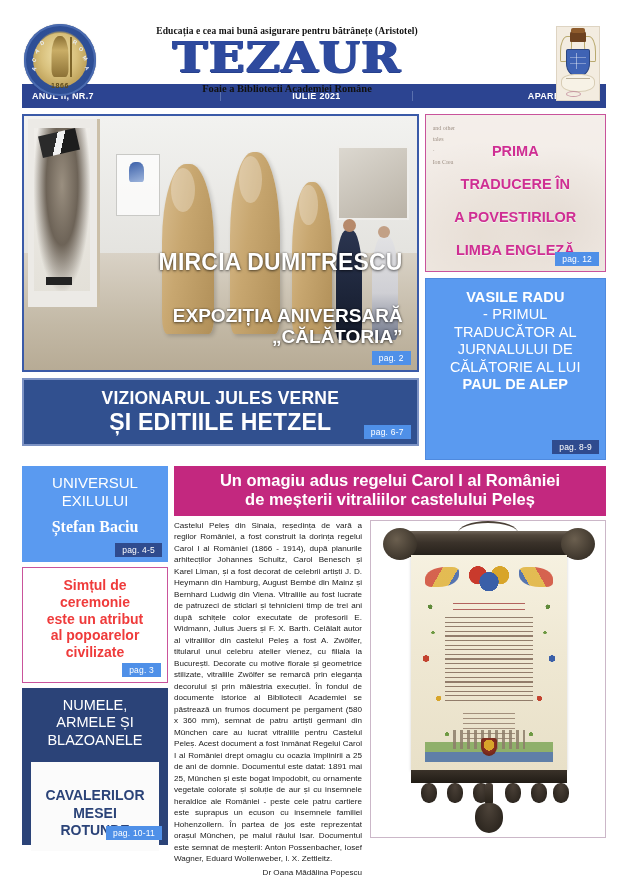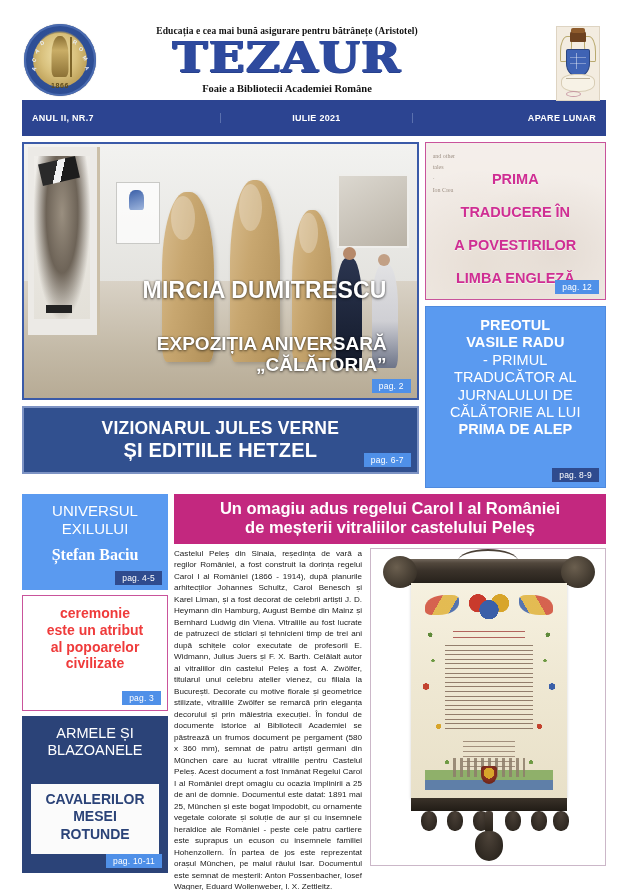--- a/index.html
+++ b/index.html
@@ -16,21 +16,21 @@
     position: relative;
     width: 628px;
     height: 890px;
     background: #ffffff;
     padding: 0;
   }
 
   
   .masthead {
     position: relative;
-    height: 100px;
+    height: 84px;
     padding: 4px 0 0 0;
   }
 
   .seal {
     position: absolute;
     left: 24px;
     top: 24px;
     width: 72px;
     height: 72px;
     border-radius: 50%;
@@ -189,21 +189,21 @@
     left: 9px; bottom: 3px;
     width: 15px; height: 6px;
     border: 1px solid #c08898;
     border-radius: 50%;
     opacity: .8;
   }
 
   
   .infobar {
     display: flex;
-    height: 36px;
+    height: 24px;
     margin: 0 22px;
     background: #2c4491;
     color: #ffffff;
     font-size: 9px;
     font-weight: bold;
     letter-spacing: .3px;
     align-items: center;
   }
   .infobar-left   { flex: 0 0 34%; padding-left: 10px; text-align: left; border-right: 1px solid #5a70ae; }
   .infobar-center { flex: 0 0 33%; text-align: center; border-right: 1px solid #5a70ae; }
@@ -293,21 +293,21 @@
   .v2 { left: 348px; width: 26px; height: 104px; background: linear-gradient(180deg,#e2e2e4 0%, #cfcfd4 55%, #6d7488 100%); }
   .v2::before { content:""; position:absolute; left:6px; top:-10px; width:12px; height:12px; background:#c2a086; border-radius:50%; }
   .gal-frameR {
     position: absolute; right: 8px; top: 30px; width: 72px; height: 74px;
     background: linear-gradient(150deg,#dcd8d0,#b9b2a6);
     border: 2px solid #efeeeb;
   }
 
   .hero-titles {
     position: absolute;
-    left: 0; right: 16px; bottom: 22px;
+    left: 0; right: 0; bottom: 22px;
     text-align: right;
     padding-right: 14px;
     color: #ffffff;
     text-shadow: 0 1px 3px rgba(0,0,0,.55), 0 0 2px rgba(0,0,0,.4);
   }
   .hero-t1 { font-size: 23px; font-weight: bold; letter-spacing: .2px; line-height: 1.05; }
   .hero-t2 { font-size: 19px; font-weight: bold; line-height: 1.1; margin-top: 32px; }
   .hero-t3 { font-size: 19px; font-weight: bold; line-height: 1.1; }
 
   .pagbadge {
@@ -329,21 +329,21 @@
     background: #31508f;
     border: 2px solid #7d93c4;
     color: #ffffff;
     display: flex;
     flex-direction: column;
     align-items: center;
     justify-content: center;
     text-align: center;
   }
   .verne-l1 { font-size: 17.5px; font-weight: bold; letter-spacing: .2px; }
-  .verne-l2 { font-size: 20px; font-weight: bold; letter-spacing: .2px; }
+  .verne-l2 { font-size: 23px; font-weight: bold; letter-spacing: .2px; }
 
   
   .creanga {
     position: relative;
     height: 158px;
     border: 1.5px solid #c9539b;
     background: #f7f2ef;
     overflow: hidden;
   }
   .creanga-bg {
@@ -440,24 +440,24 @@
     position: relative;
     margin-top: 5px;
     height: 157px;
     background: #2b4378;
     color: #ffffff;
     text-align: center;
     padding: 9px 5px 0 5px;
   }
   .numele .ln { display: block; font-size: 14.5px; line-height: 1.2; }
   .numele-inner {
-    margin: 24px 4px 0 4px;
+    margin: 13px 4px 0 4px;
     background: #fbfbfb;
     color: #2b4378;
-    padding: 7px 3px 11px 3px;
+    padding: 25px 3px 11px 3px;
   }
   .numele-inner .ln { font-size: 14px; font-weight: bold; line-height: 1.25; }
 
   
   .article-head {
     background: #c3287f;
     color: #ffffff;
     text-align: center;
     padding: 5px 6px 6px 6px;
     font-size: 16.5px;
@@ -731,52 +731,53 @@
           <span class="ln">TRADUCERE ÎN</span>
           <span class="ln">A POVESTIRILOR</span>
           <span class="ln">LIMBA ENGLEZĂ</span>
           <span class="ln">LUI ION</span>
           <span class="ln">CREANGĂ</span>
         </div>
         <div class="pagbadge">pag. 12</div>
       </div>
 
       <div class="radu">
-        <span class="ln b">PREOTUL</span>
         <span class="ln b">VASILE RADU</span>
         <span class="ln">- PRIMUL</span>
         <span class="ln">TRADUCĂTOR AL</span>
         <span class="ln">JURNALULUI DE</span>
         <span class="ln">CĂLĂTORIE AL LUI</span>
-        <span class="ln b">PRIMA DE ALEP</span>
+        <span class="ln b">PAUL DE ALEP</span>
         <div class="pagbadge dark">pag. 8-9</div>
       </div>
     </div>
   </div>
 
   <div class="lower">
 
     <div class="low-left">
 
       <div class="univ">
         <span class="ln">UNIVERSUL</span>
         <span class="ln">EXILULUI</span>
         <span class="name">Ștefan Baciu</span>
         <div class="pagbadge dark">pag. 4-5</div>
       </div>
 
       <div class="simtul">
+        <span class="ln">Simțul de</span>
         <span class="ln">ceremonie</span>
         <span class="ln">este un atribut</span>
         <span class="ln">al popoarelor</span>
         <span class="ln">civilizate</span>
         <div class="pagbadge">pag. 3</div>
       </div>
 
       <div class="numele">
+        <span class="ln">NUMELE,</span>
         <span class="ln">ARMELE ȘI</span>
         <span class="ln">BLAZOANELE</span>
         <div class="numele-inner">
           <span class="ln">CAVALERILOR</span>
           <span class="ln">MESEI</span>
           <span class="ln">ROTUNDE</span>
         </div>
         <div class="pagbadge">pag. 10-11</div>
       </div>
     </div>

